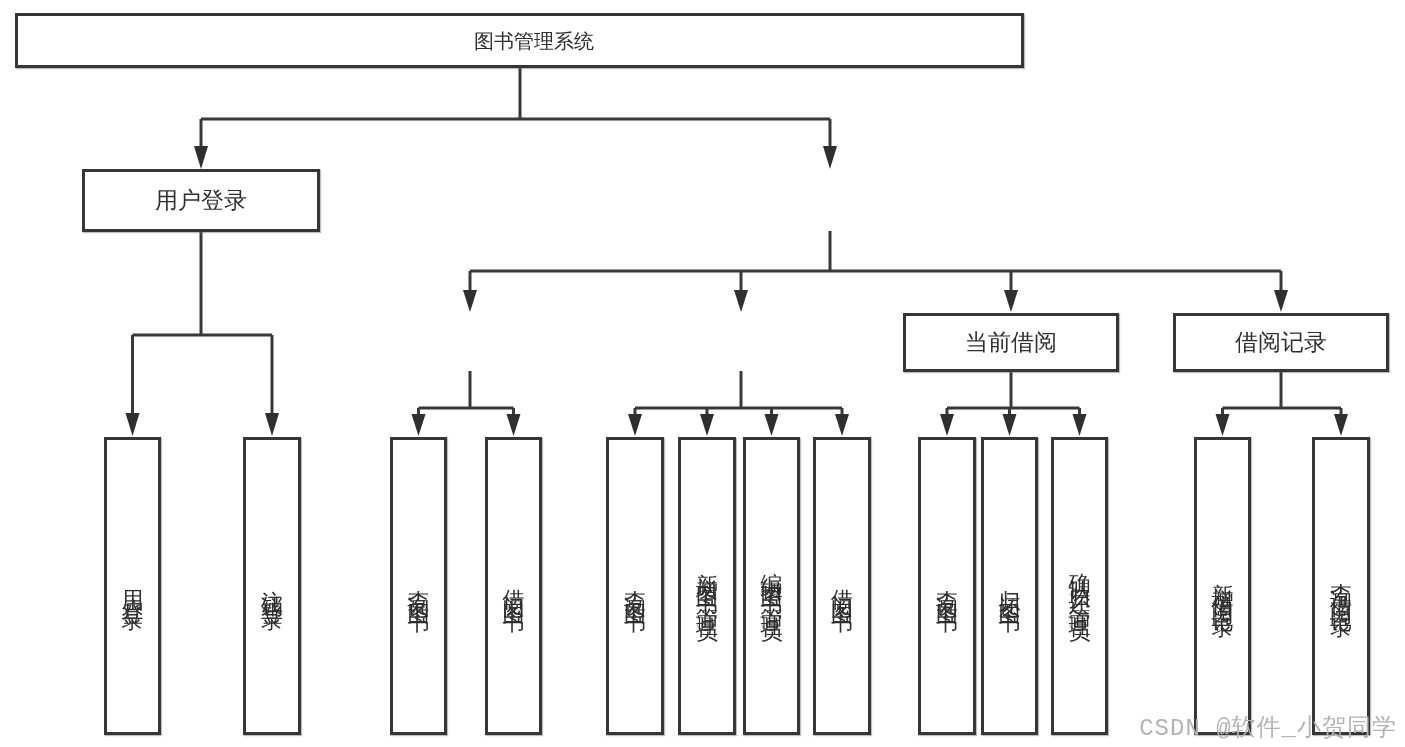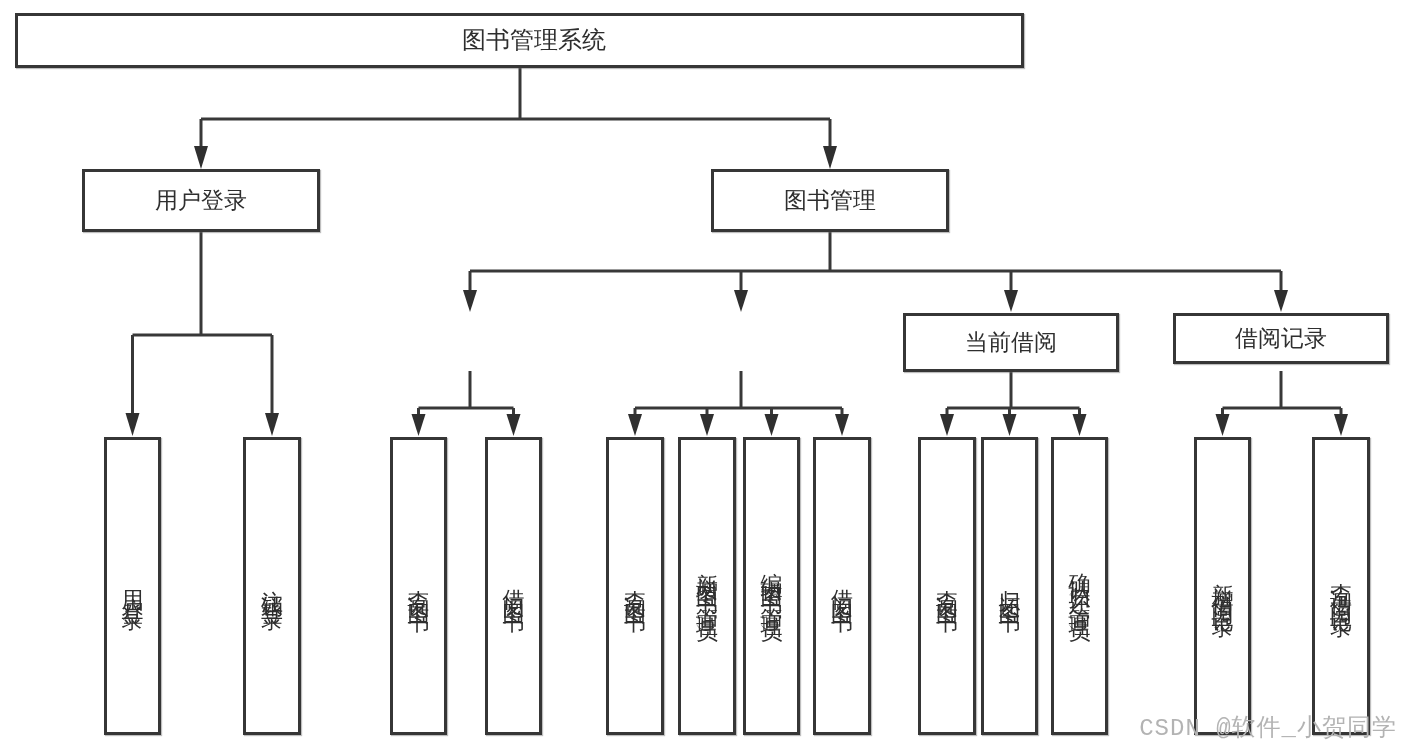--- a/index.html
+++ b/index.html
@@ -15,21 +15,21 @@
   .edges polygon{fill:#2f2f2f;stroke:none;}
   .node{
     position:absolute;box-sizing:border-box;
     background:#ffffff;
     border:3px solid #363636;
     box-shadow:1px 1px 1px rgba(110,110,110,.45);
     display:flex;align-items:center;justify-content:center;
     color:#2e2e2e;font-size:23px;line-height:1.2;
     text-align:center;white-space:nowrap;
   }
-  .node.root{font-size:24px;padding-left:29px;}
+  .node.root{font-size:20px;padding-left:29px;}
   .node.v{
     writing-mode:vertical-rl;text-orientation:mixed;
     font-size:22px;letter-spacing:7px;line-height:1;
     white-space:normal;
   }
   .watermark{
     position:absolute;right:8px;bottom:4px;
     font-size:24px;color:#b3b3b3;letter-spacing:1px;
     font-family:Liberation Mono, monospace;
   }
@@ -115,28 +115,25 @@
     </g>
   </svg>
 
   <div class="node root" style="left:15px;top:13px;width:1009px;height:55px">
     <span>图书管理系统</span>
   </div>
 
   <div class="node" style="left:82px;top:169px;width:238px;height:63px">
     <span>用户登录</span>
   </div>
-  <div class="node" style="left:711px;top:169px;width:238px;height:63px">
-    <span>图书管理</span>
-  </div>
 
   <div class="node" style="left:903px;top:313px;width:216px;height:59px">
     <span>当前借阅</span>
   </div>
-  <div class="node" style="left:1173px;top:313px;width:216px;height:51px">
+  <div class="node" style="left:1173px;top:313px;width:216px;height:59px">
     <span>借阅记录</span>
   </div>
 
   <div class="node v" style="left:104px;top:437px;width:57px;height:298px">
     <span>用户登录</span>
   </div>
   <div class="node v" style="left:243px;top:437px;width:58px;height:298px">
     <span>注销登录</span>
   </div>
 

